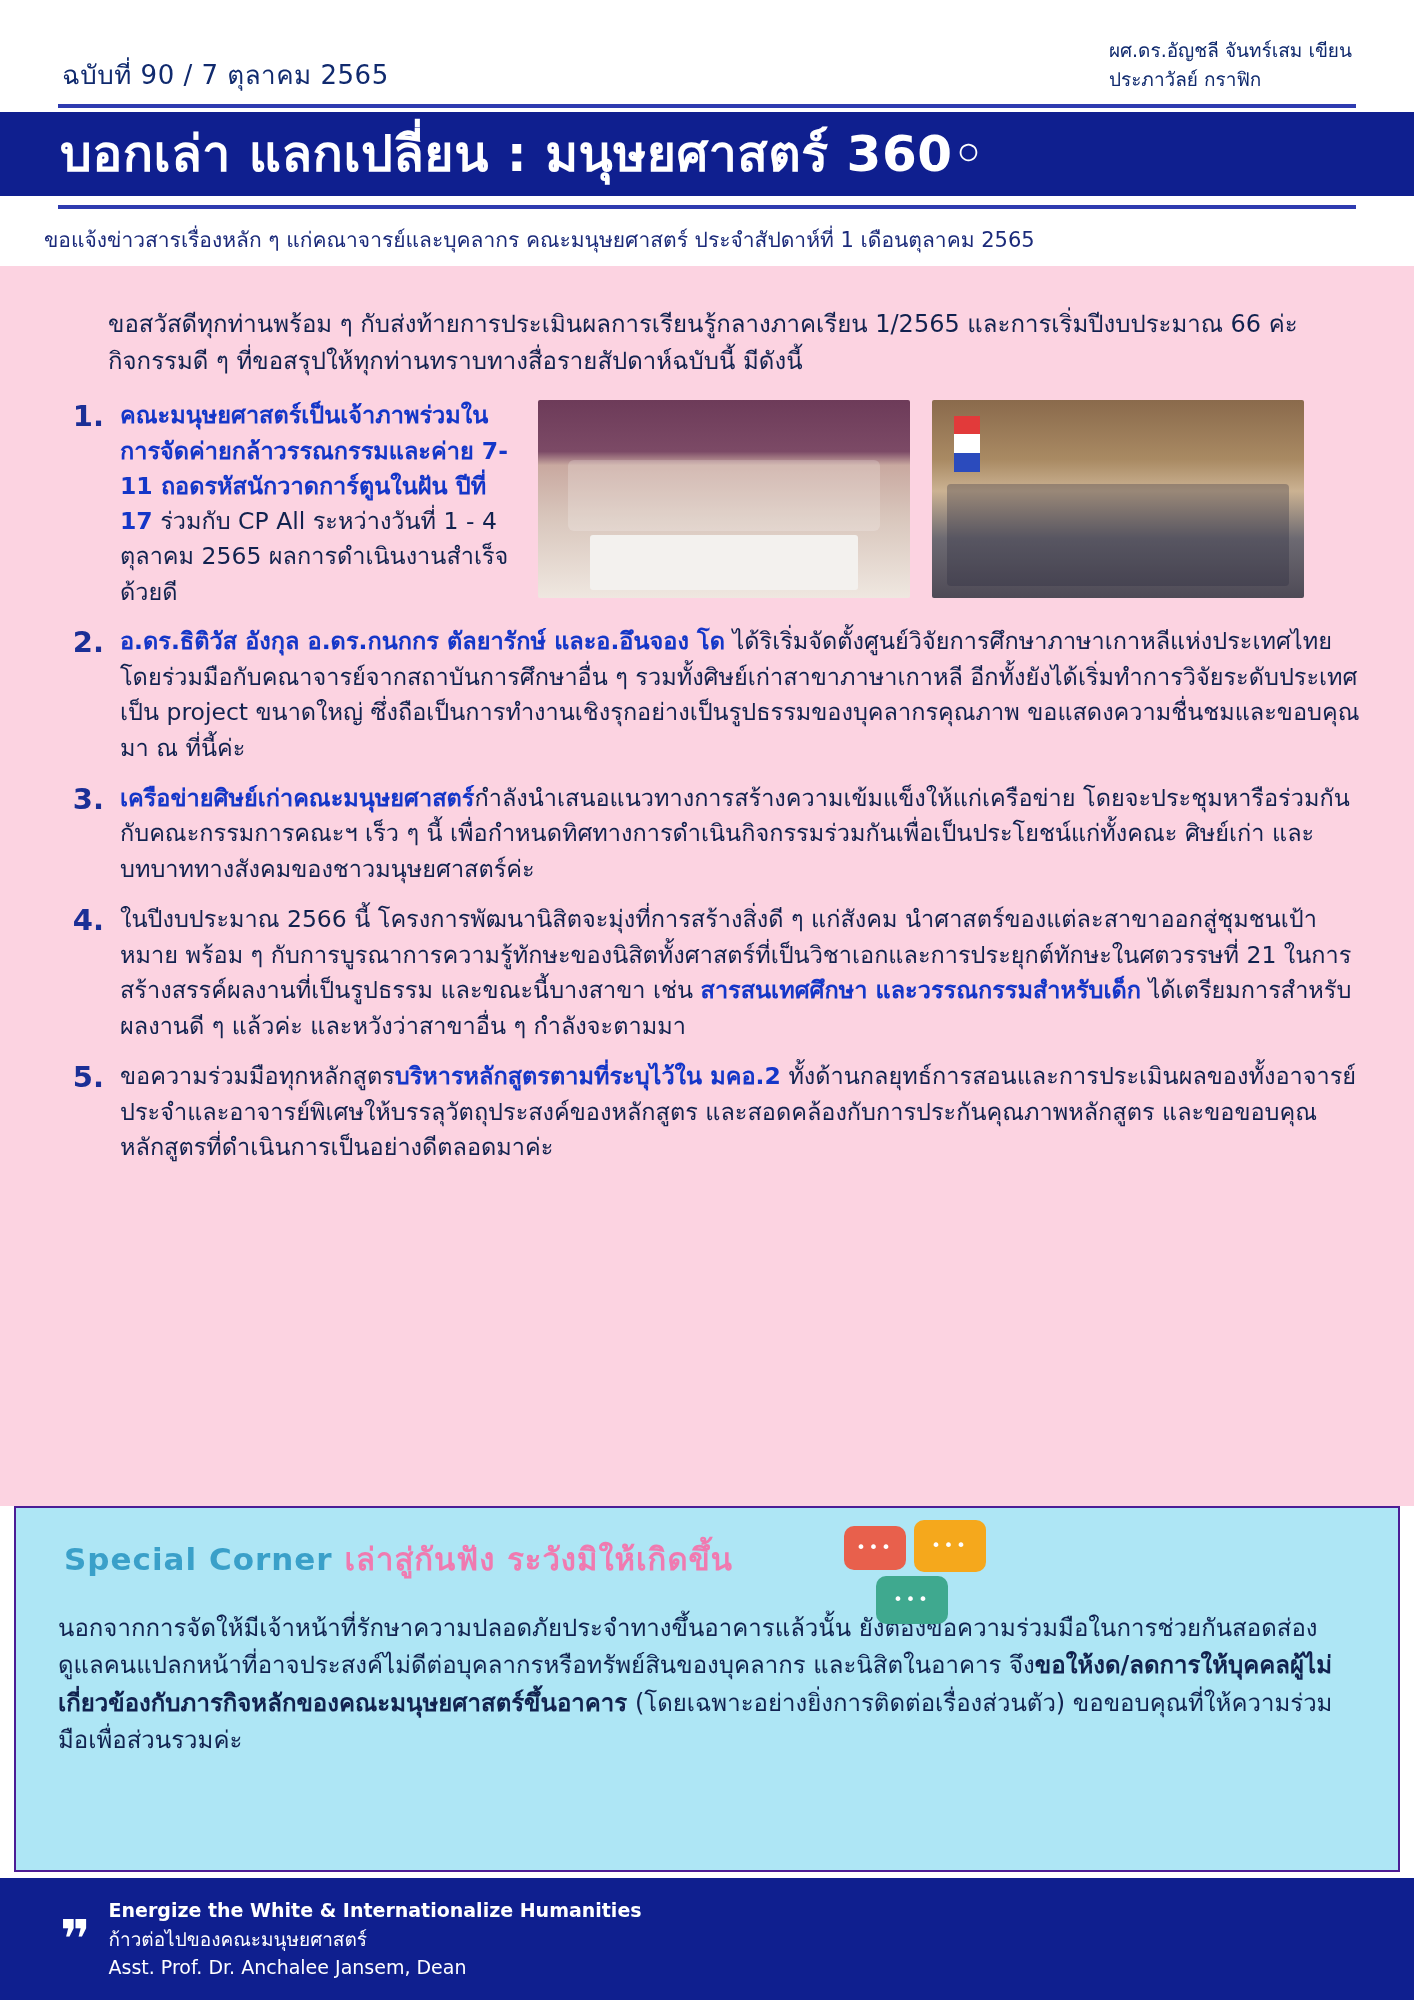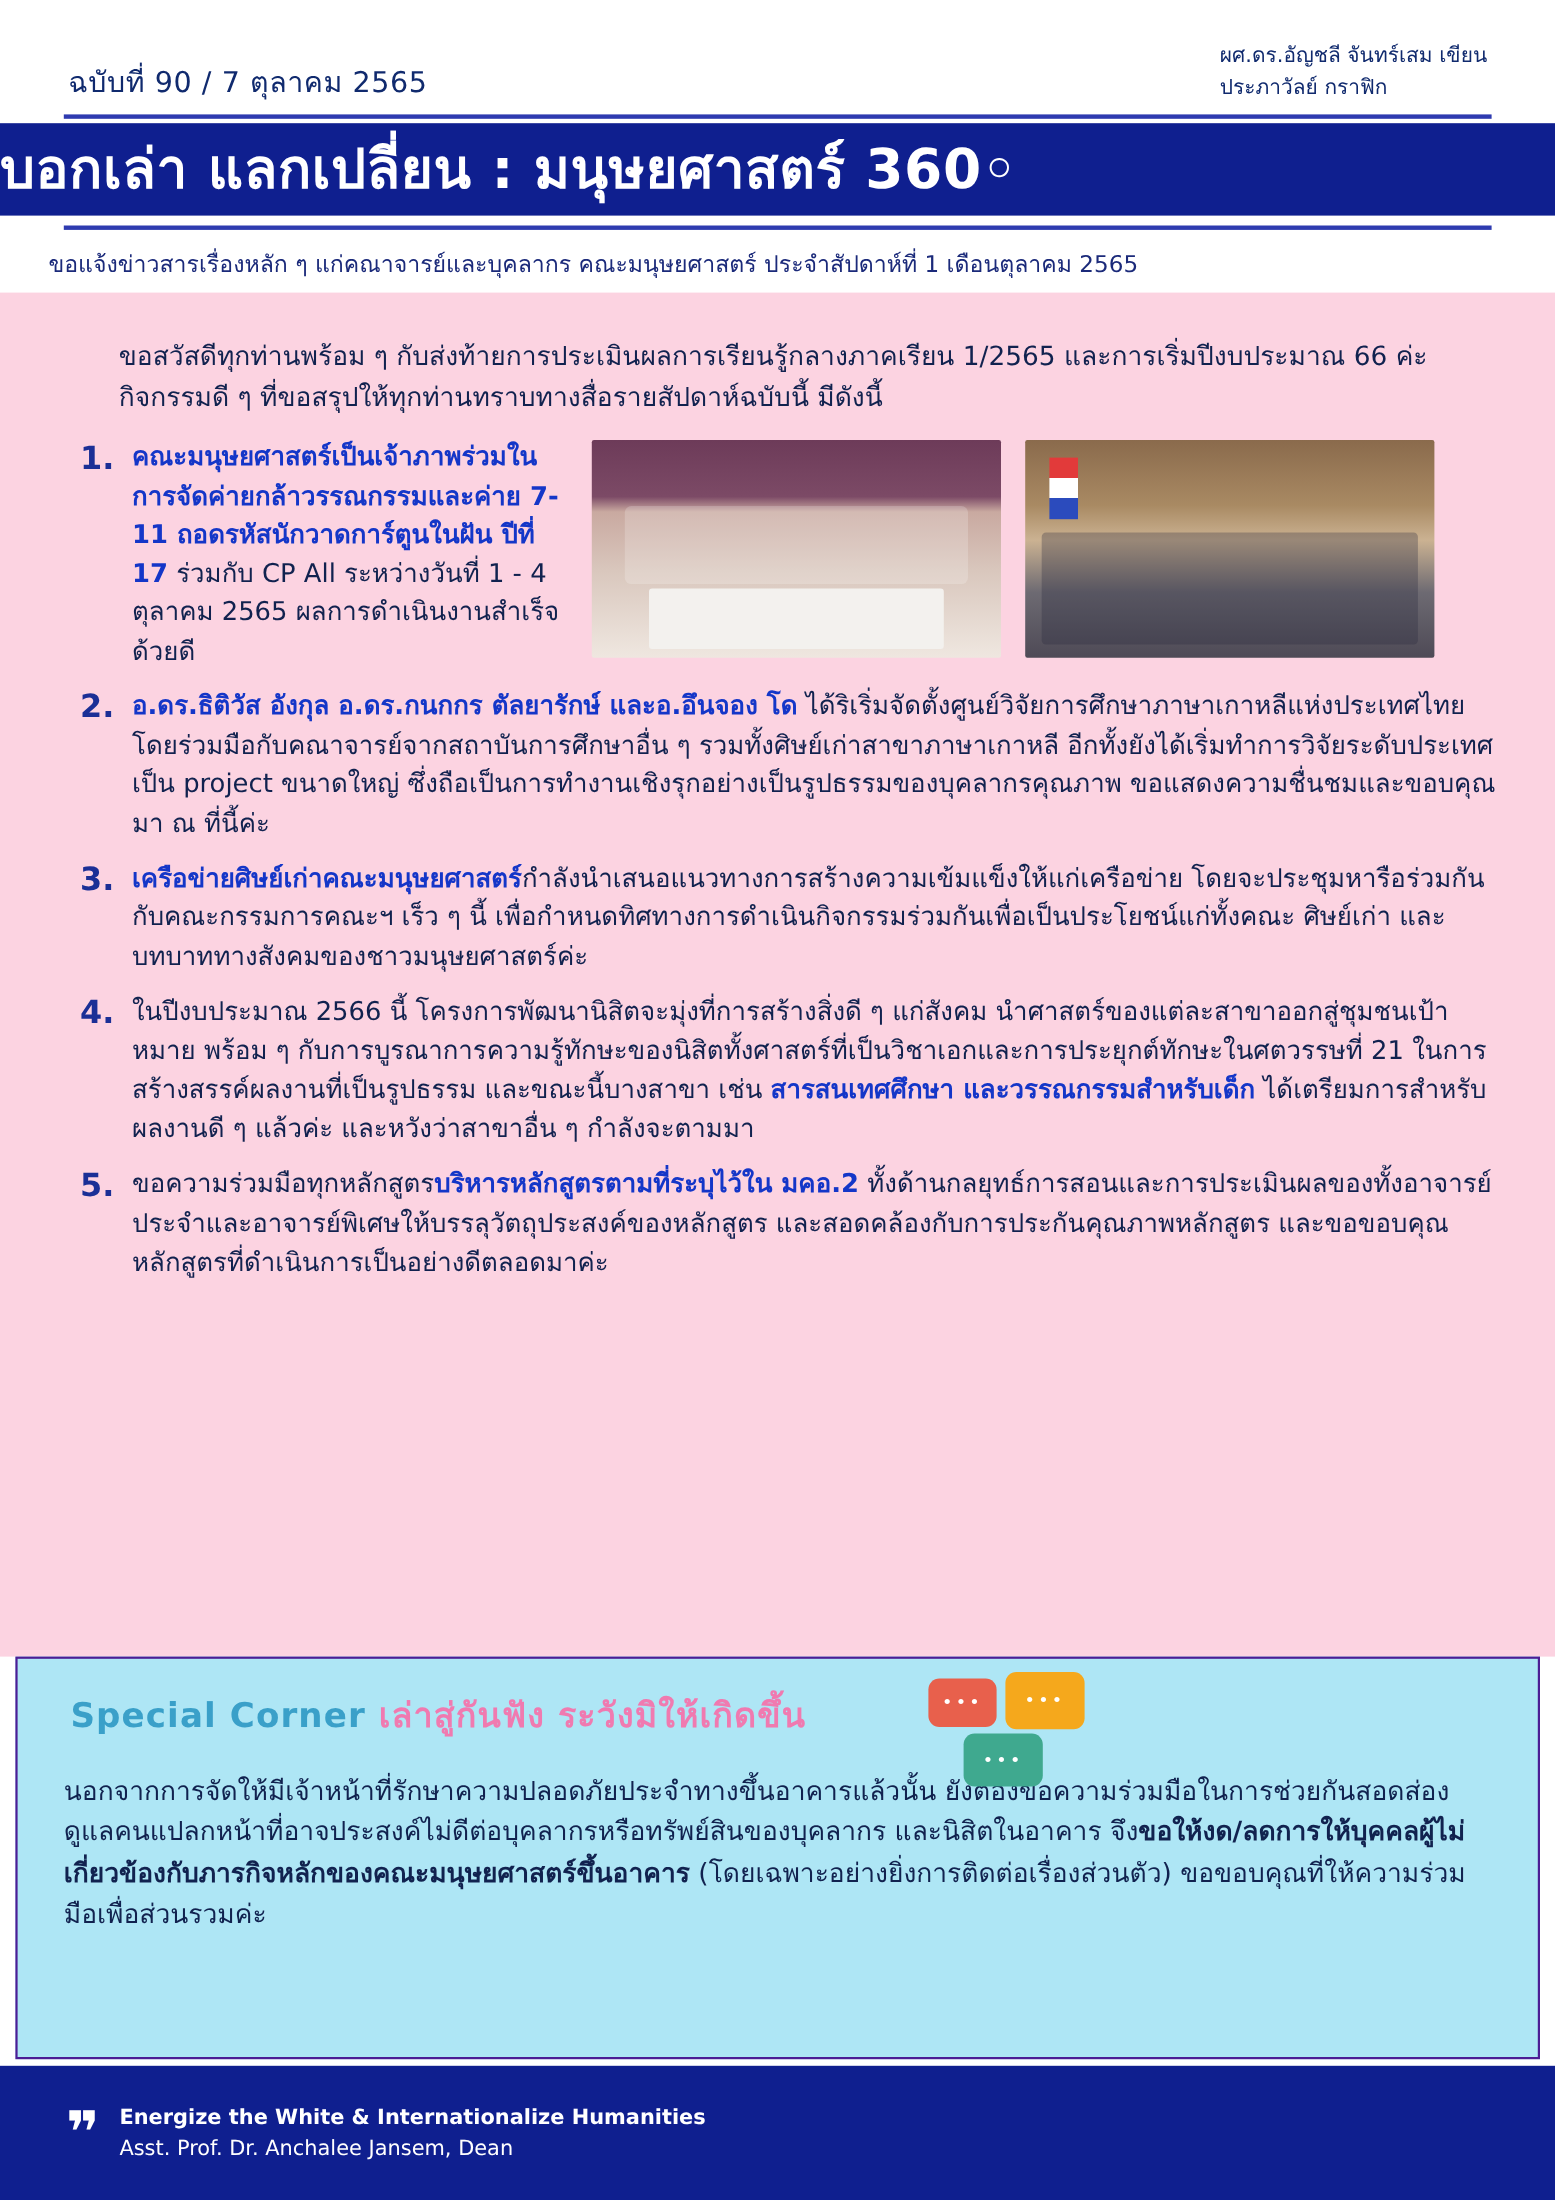--- a/index.html
+++ b/index.html
@@ -54,20 +54,21 @@
   }
   .title-bar {
     position: absolute;
     left: 0;
     right: 0;
     top: 112px;
     height: 84px;
     background: #0f1f8f;
     display: flex;
     align-items: center;
+    padding-left: 60px;
     box-sizing: border-box;
   }
   .title-bar .main-title {
     color: #ffffff;
     font-size: 50px;
     font-weight: bold;
     letter-spacing: 0.5px;
     line-height: 1;
   }
   .rule-under {
@@ -405,19 +406,20 @@
     <div class="special-text">
       <span>นอกจากการจัดให้มีเจ้าหน้าที่รักษาความปลอดภัยประจำทางขึ้นอาคารแล้วนั้น ยังต้องขอความร่วมมือในการช่วยกันสอดส่องดูแลคนแปลกหน้าที่อาจประสงค์ไม่ดีต่อบุคลากรหรือทรัพย์สินของบุคลากร และนิสิตในอาคาร จึง</span><b>ขอให้งด/ลดการให้บุคคลผู้ไม่เกี่ยวข้องกับภารกิจหลักของคณะมนุษยศาสตร์ขึ้นอาคาร</b><span> (โดยเฉพาะอย่างยิ่งการติดต่อเรื่องส่วนตัว) ขอขอบคุณที่ให้ความร่วมมือเพื่อส่วนรวมค่ะ</span>
     </div>
   </div>
 
   <div class="footer">
     <div class="foot-col">
       <div class="quote-icon">❞</div>
       <div class="foot-lines">
         <div class="l1">Energize the White &amp; Internationalize Humanities</div>
+        <div>ก้าวต่อไปของคณะมนุษยศาสตร์</div>
         <div>Asst. Prof. Dr. Anchalee Jansem, Dean</div>
       </div>
     </div>
     <div class="foot-sep"></div>
   </div>
 
 </div>
 
 </body></html>

